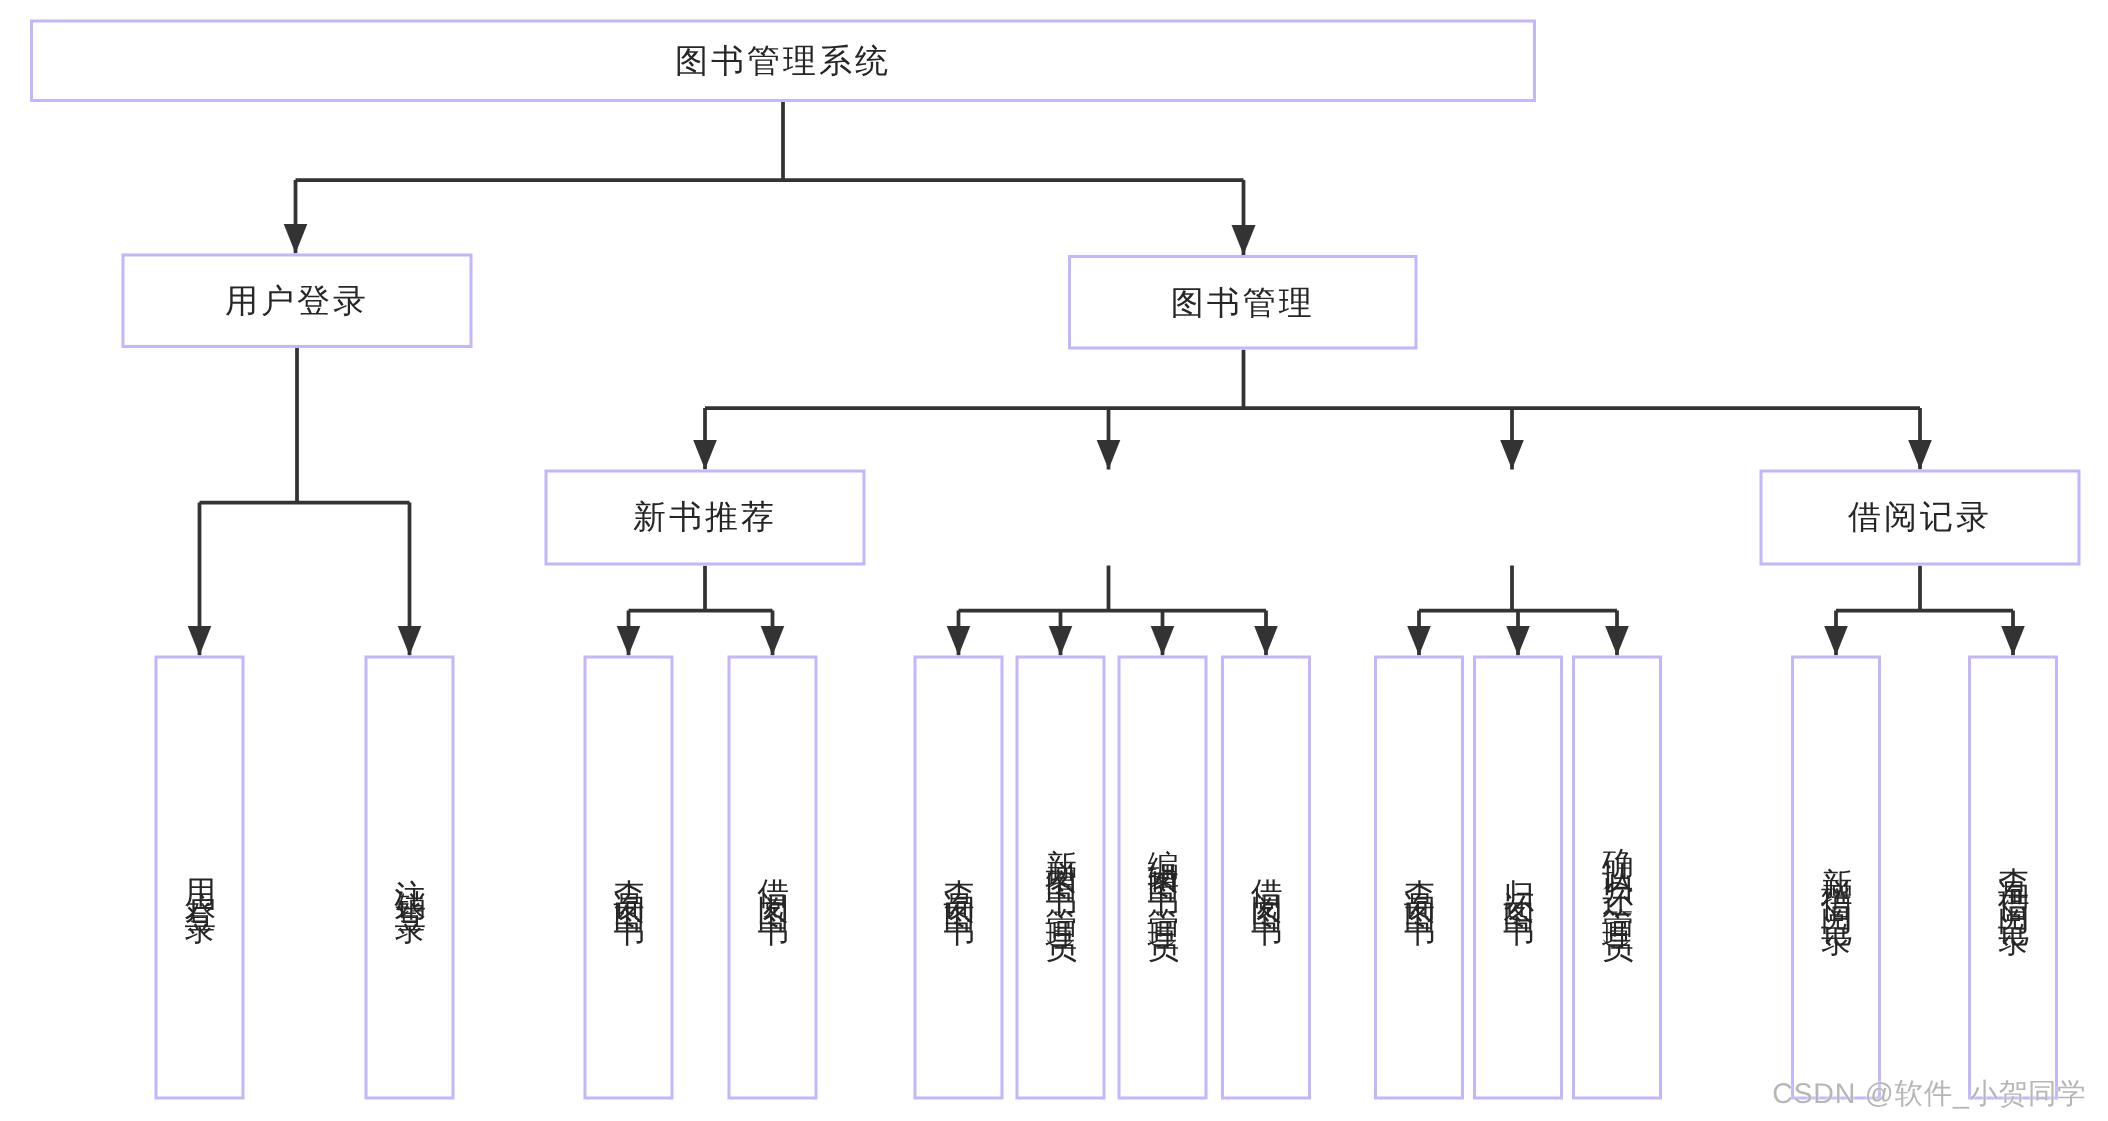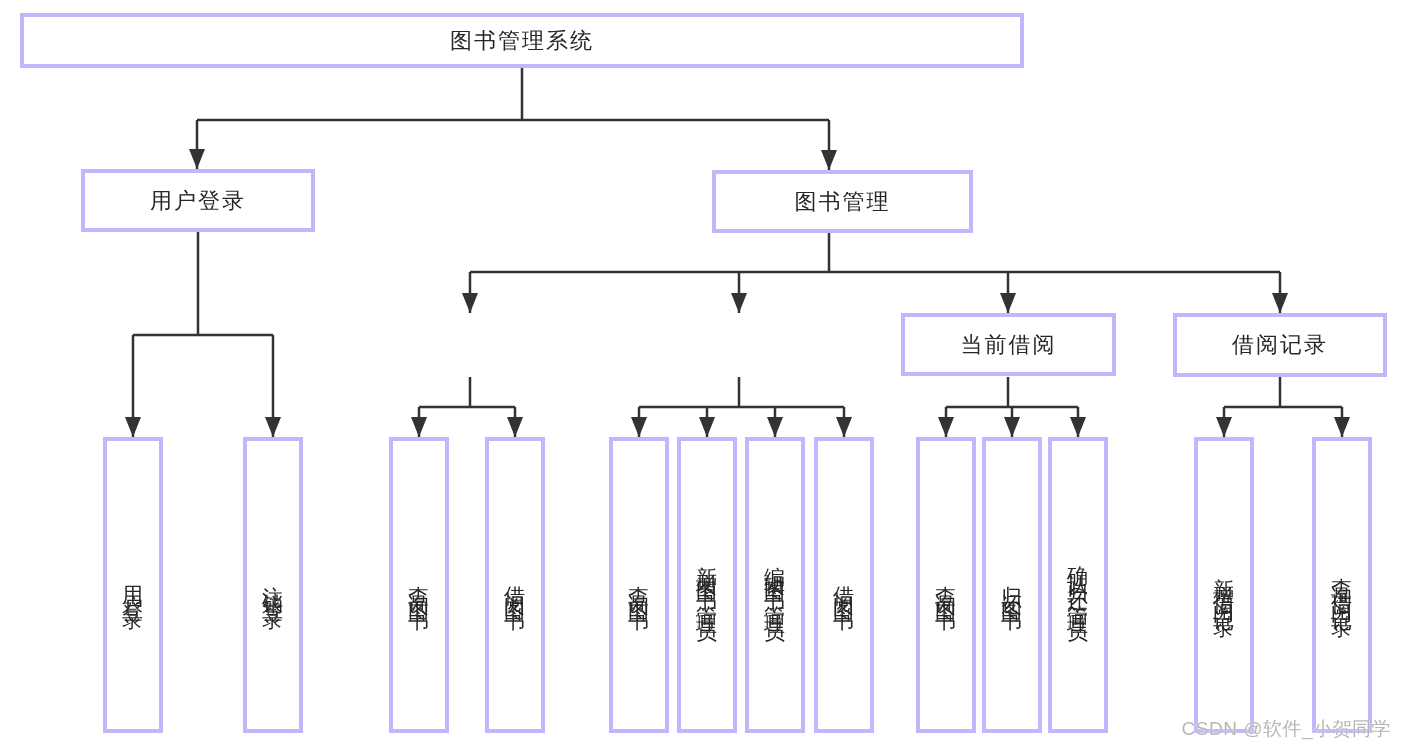--- a/index.html
+++ b/index.html
@@ -17,21 +17,21 @@
 
   .connectors {
     position: absolute;
     left: 0; top: 0;
     width: 1405px; height: 747px;
   }
 
   .node {
     position: absolute;
     background: #ffffff;
-    border: 4px solid #c4b5fd;
+    border: 2px solid #c4b5fd;
     display: flex;
     align-items: center;
     justify-content: center;
     color: #262626;
   }
 
   .hbox {
     font-size: 22px;
     letter-spacing: 2px;
     white-space: nowrap;
@@ -47,21 +47,21 @@
     writing-mode: vertical-rl;
     text-orientation: mixed;
     letter-spacing: 8px;
     line-height: 1;
     white-space: nowrap;
   }
 
   
   .n-root     { left: 20px;   top: 13px;  width: 1004px; height: 55px; }
   .n-login    { left: 81px;   top: 169px; width: 234px;  height: 63px; }
-  .n-mgmt     { left: 712px;  top: 170px; width: 261px;  height: 63px; }
+  .n-mgmt     { left: 712px;  top: 170px; width: 233px;  height: 63px; }
 
   
   .n-recommend { left: 363px;  top: 313px; width: 214px; height: 64px; }
   .n-borrow    { left: 632px;  top: 313px; width: 214px; height: 64px; }
   .n-current   { left: 901px;  top: 313px; width: 215px; height: 63px; }
   .n-records   { left: 1173px; top: 313px; width: 214px; height: 64px; }
 
   
   .l-1a { left: 103px; }  .l-1b { left: 243px; }
   .l-2a { left: 389px; }  .l-2b { left: 485px; }
@@ -134,21 +134,21 @@
         <line x1="1342" y1="407" x2="1342" y2="437" marker-end="url(#arrow)"></line>
       </g>
     </g>
   </svg>
 
   <div class="node hbox n-root">图书管理系统</div>
 
   <div class="node hbox n-login">用户登录</div>
   <div class="node hbox n-mgmt">图书管理</div>
 
-  <div class="node hbox n-current">当前借阅</div>
+  <div class="node hbox n-recommend">新书推荐</div>
   <div class="node hbox n-records">借阅记录</div>
 
   <div class="node vbox l-1a">
     <span class="vtext">用户登录</span>
   </div>
   <div class="node vbox l-1b">
     <span class="vtext">注销登录</span>
   </div>
 
   <div class="node vbox l-2a">

